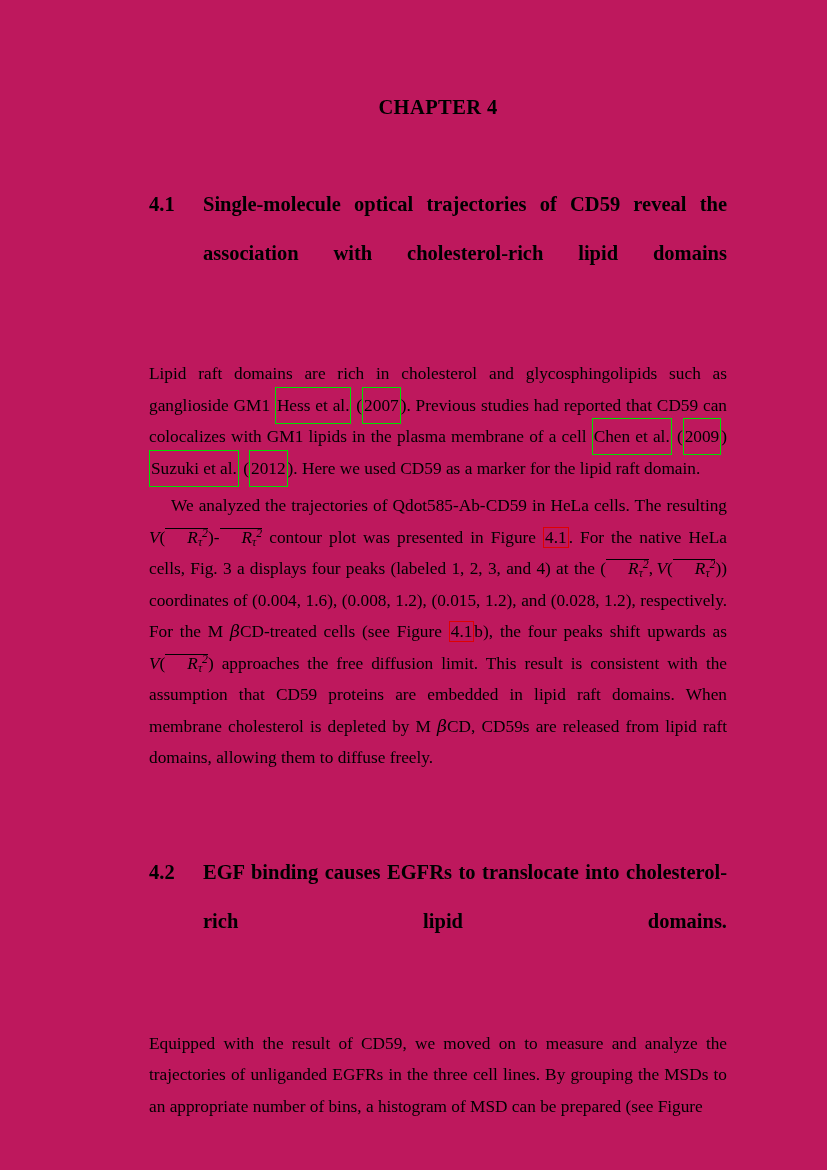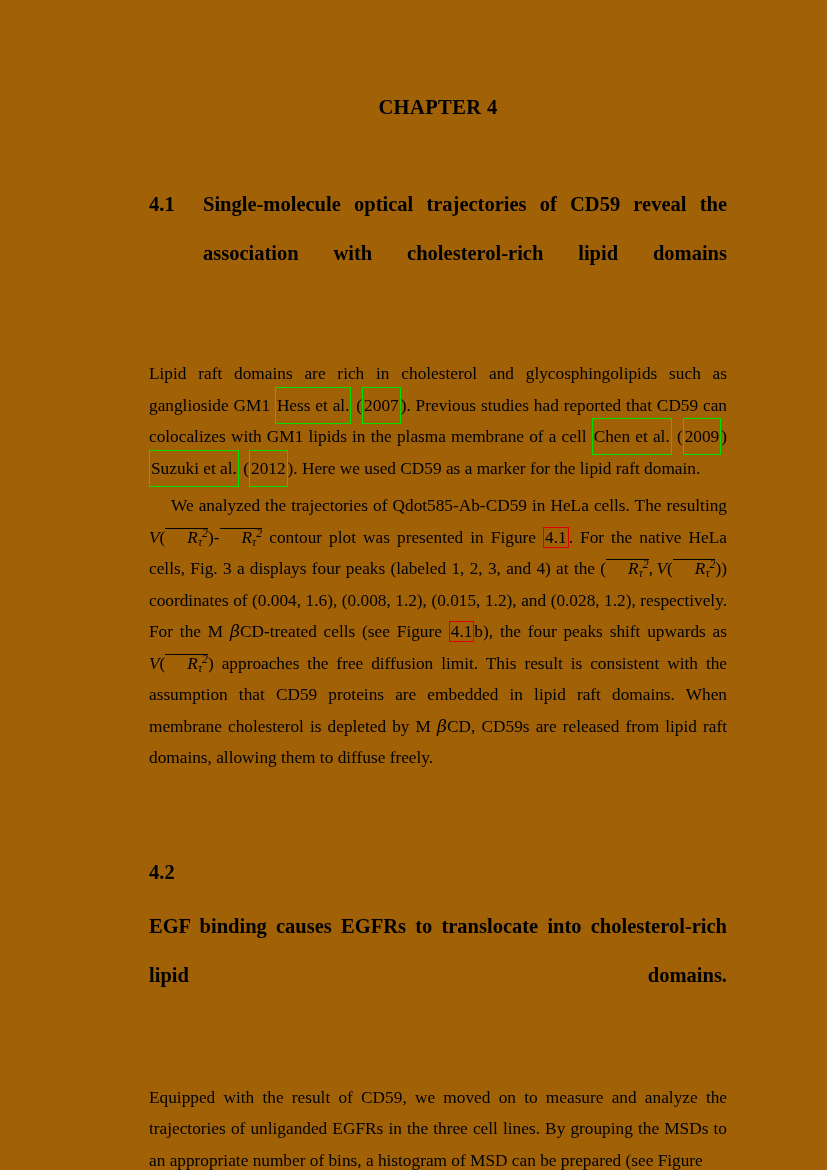--- a/index.html
+++ b/index.html
@@ -14,21 +14,21 @@
     font-family: "Liberation Serif", "DejaVu Serif", serif;
     color: #000000;
     overflow: hidden;
   }
 
   .page {
     position: absolute;
     left: 0; top: 0;
     width: 827px;
     height: 1170px;
-    background: #a16207;
+    background: #be185d;
   }
 
   .content {
     position: absolute;
     left: 149px;
     top: 0;
     width: 578px;
   }
 
   
@@ -66,21 +66,21 @@
     flex: 1 1 auto;
     text-align: justify;
     text-justify: inter-word;
   }
   .section-heading .sec-text::after {
     content: "";
     display: inline-block;
     width: 100%;
   }
   #heading-41 { padding-top: 61px; }
-  #heading-42 { padding-top: 74px; flex-direction: column; }
+  #heading-42 { padding-top: 74px; }
 
   
   p.body {
     font-size: 17.3px;
     line-height: 31.5px;
     text-align: justify;
     text-justify: inter-word;
     margin: 0;
     hyphens: none;
   }

